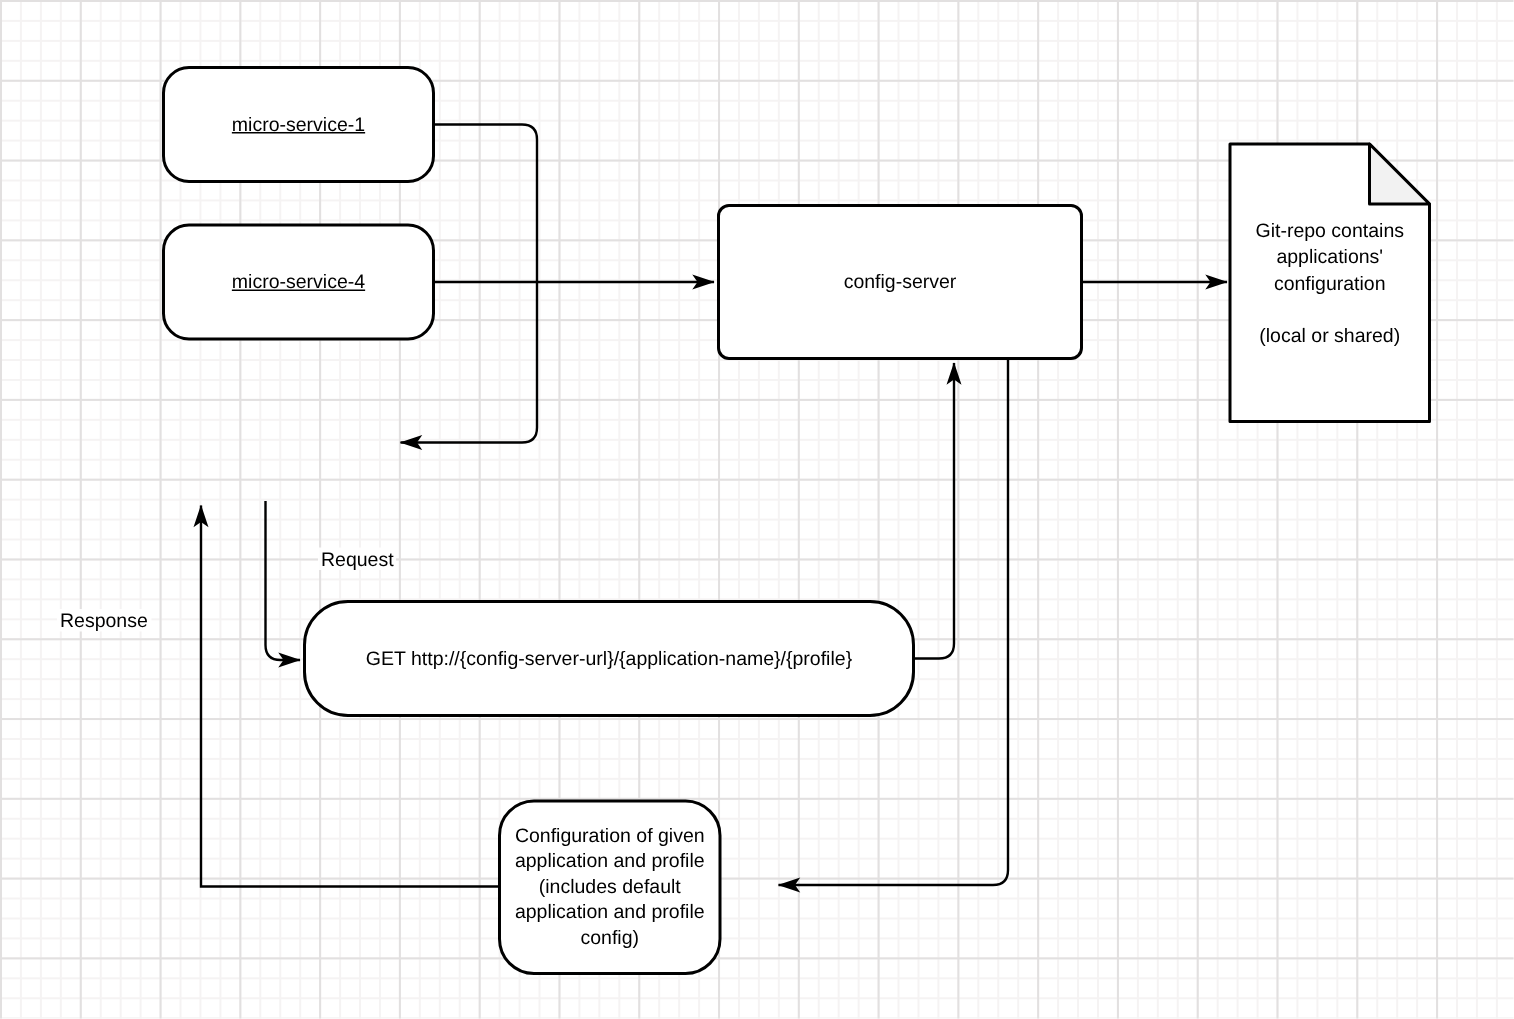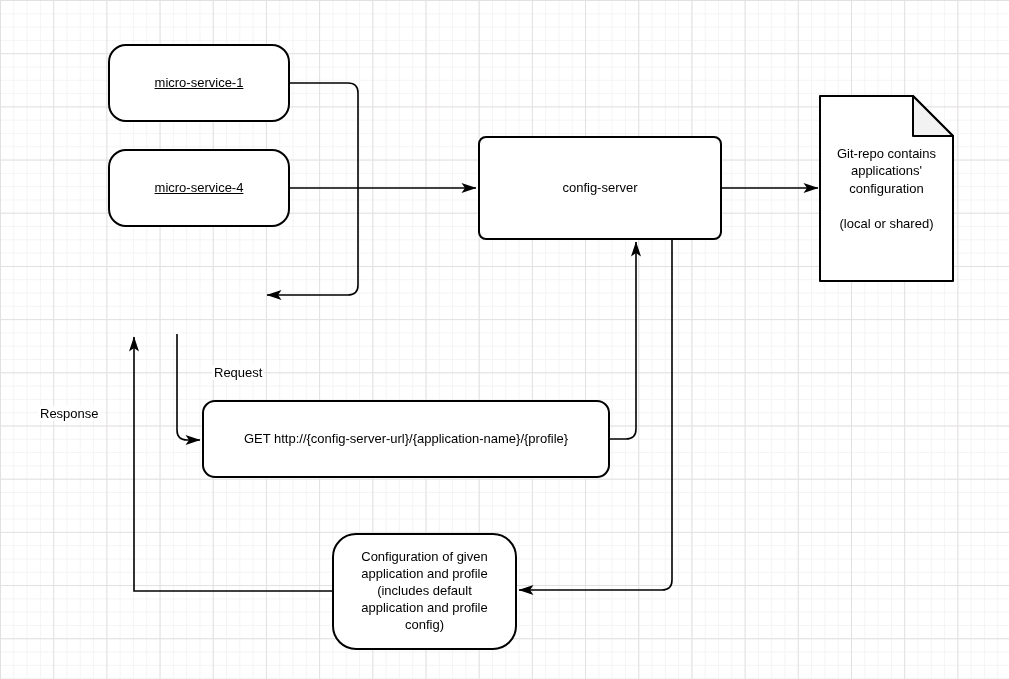--- a/index.html
+++ b/index.html
@@ -53,26 +53,26 @@
   .node-config-server {
     left: 478px; top: 136px;
     width: 244px;
     height: 104px;
     border-radius: 8px;
   }
   .node-get-request {
     left: 202px; top: 400px;
     width: 408px;
     height: 78px;
-    border-radius: 13px;
+    border-radius: 30px;
     white-space: nowrap;
   }
   .node-config-result {
     left: 332px; top: 533px;
-    width: 185px;
+    width: 149px;
     height: 117px;
     border-radius: 24px;
   }
   .multiline {
     white-space: pre-line;
   }
   .doc-text {
     position: absolute;
     left: 822px; top: 98px;
     width: 129px;

